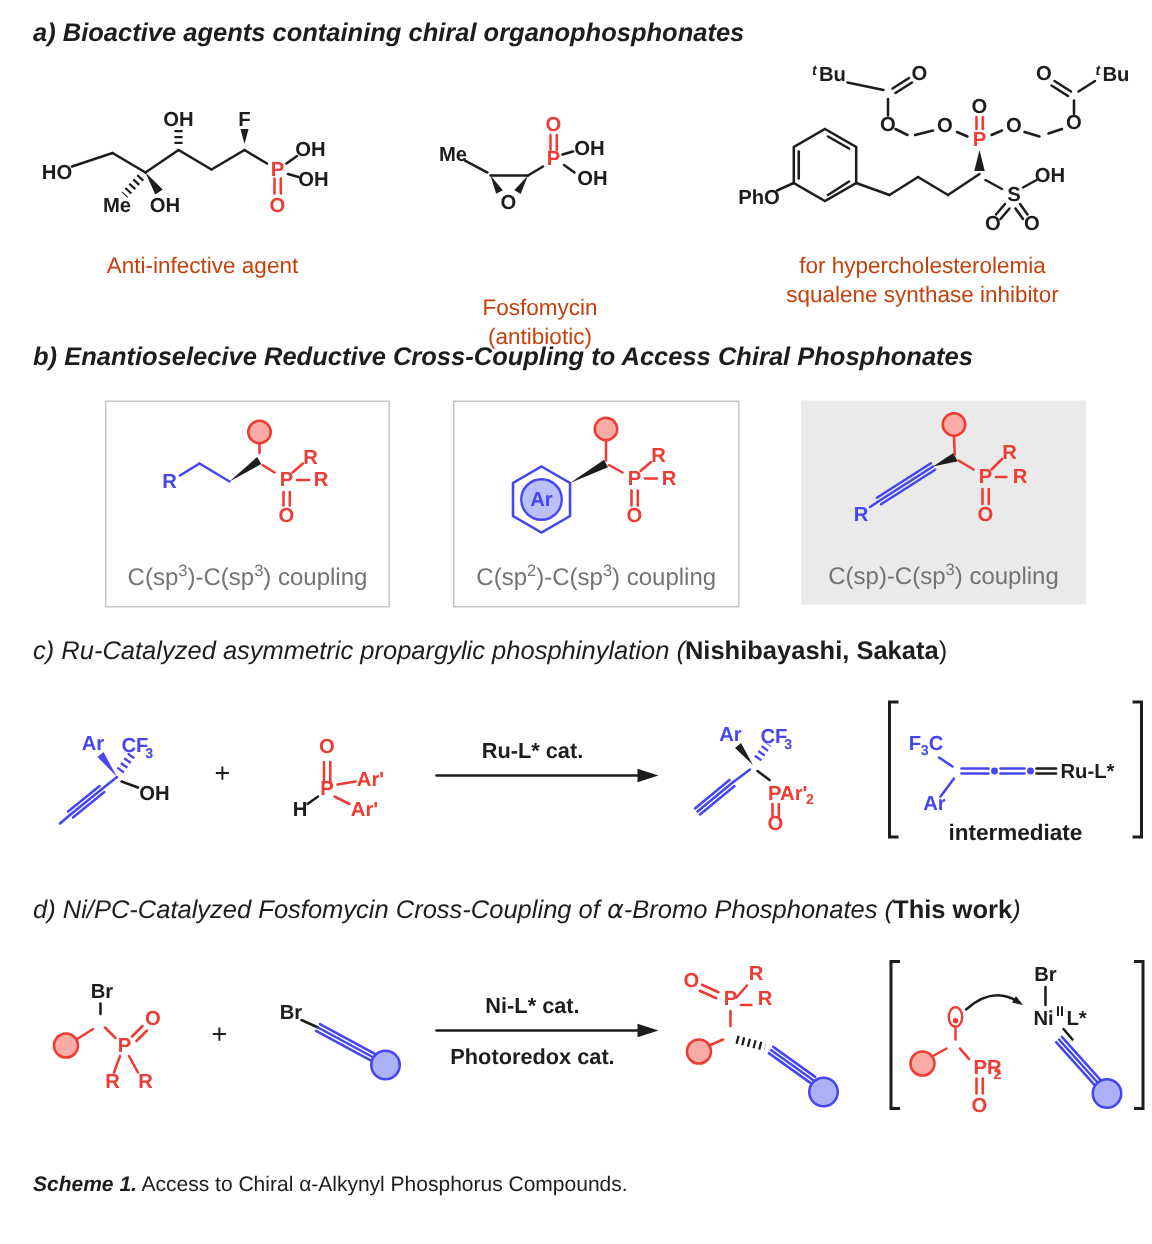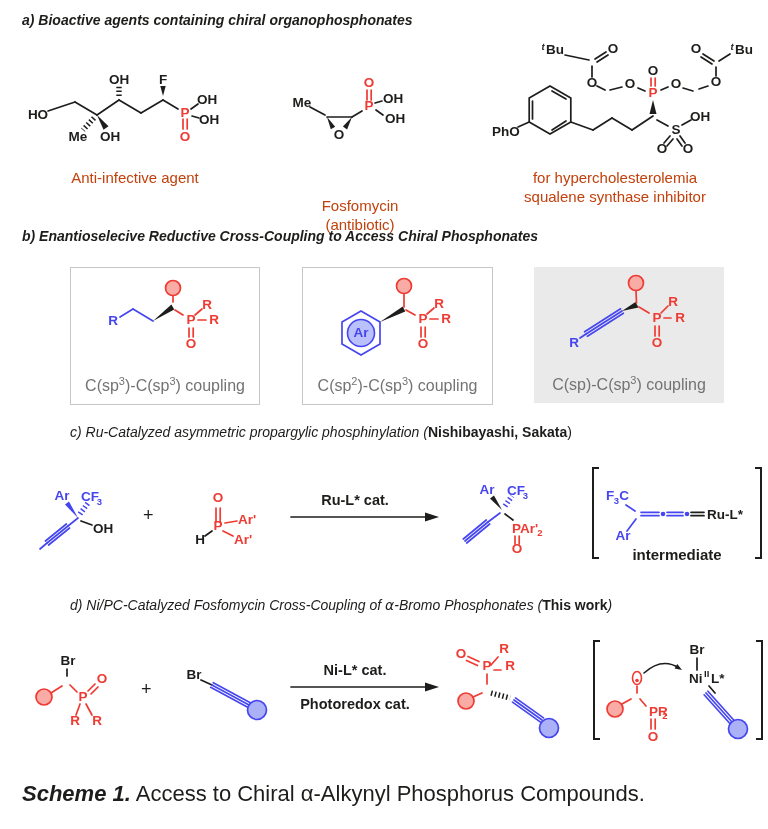--- a/index.html
+++ b/index.html
@@ -1,28 +1,28 @@
 <!DOCTYPE html>
 <html><head>
 <meta charset="utf-8">
 <style>
   html,body{margin:0;padding:0;background:#fff;}
   body{width:768px;height:829px;position:relative;font-family:"Liberation Sans",sans-serif;color:#1d1d1b;overflow:hidden;}
   .abs{position:absolute;}
-  .heading{font-style:italic;font-weight:700;font-size:14px;white-space:nowrap;color:#1d1d1b;}
-  .heading.light{font-weight:400;margin-left:48px;}
+  .heading{font-style:italic;font-weight:700;font-size:17px;white-space:nowrap;color:#1d1d1b;}
+  .heading.light{font-weight:400;}
   .heading .bold-up{font-style:normal;font-weight:700;}
   .heading .alpha{font-family:"DejaVu Sans",sans-serif;}
   .slabel{font-size:15px;text-align:center;color:#c2410c;line-height:19px;}
   .bbox{position:absolute;top:267px;height:136px;background:#fff;border:1px solid #c6c6c6;}
   .bbox.gray{background:#eaeaea;border:none;}
   .box-label{position:absolute;left:0;right:0;bottom:9px;text-align:center;font-size:16px;color:#737373;}
   .box-label sup{font-size:11px;}
   .plus{font-size:18px;color:#1d1d1b;}
-  .caption{font-size:22px;color:#1d1d1b;}
+  .caption{font-size:14px;color:#1d1d1b;}
   .caption .cb{font-weight:700;font-style:italic;}
   
   svg{overflow:visible;}
   svg text{font-family:"Liberation Sans",sans-serif;font-size:13.5px;font-weight:600;text-anchor:middle;}
   text.sm{font-size:9.5px;}
   text.it{font-style:italic;}
   text.st{text-anchor:start;}
   text.big{font-size:15px;font-weight:700;}
   .tb{fill:#1d1d1b;} .tr{fill:#ee3b33;} .tbl{fill:#4646f0;}
   line,path.bond,polyline{fill:none;stroke-width:1.7;stroke-linecap:round;}

